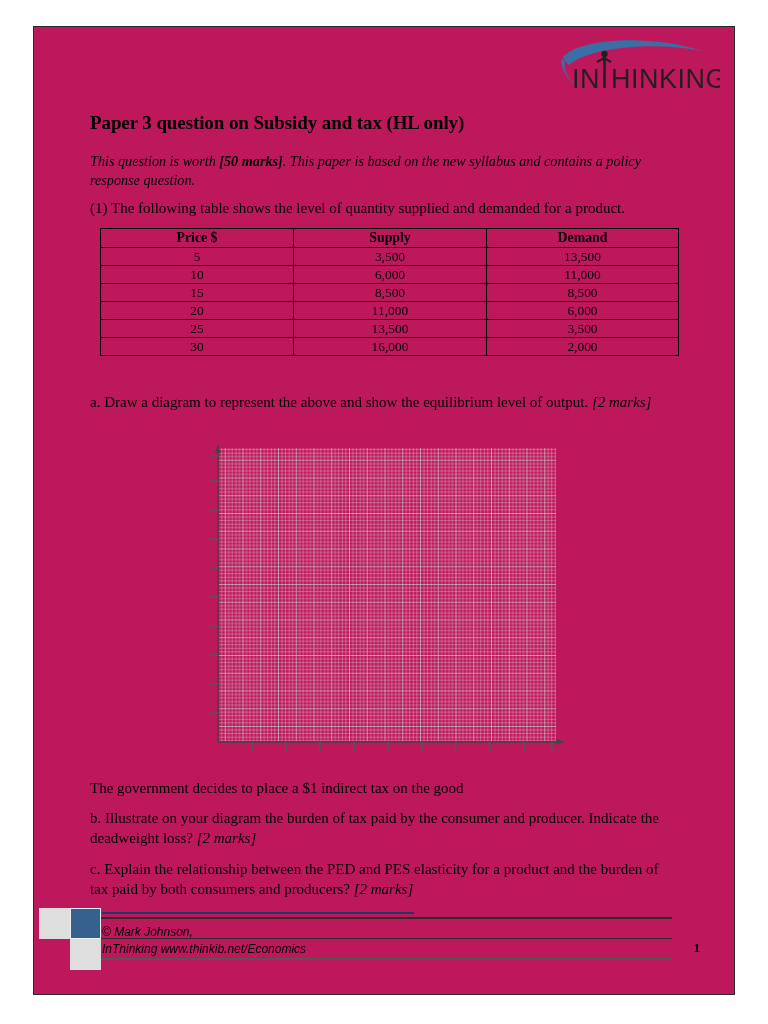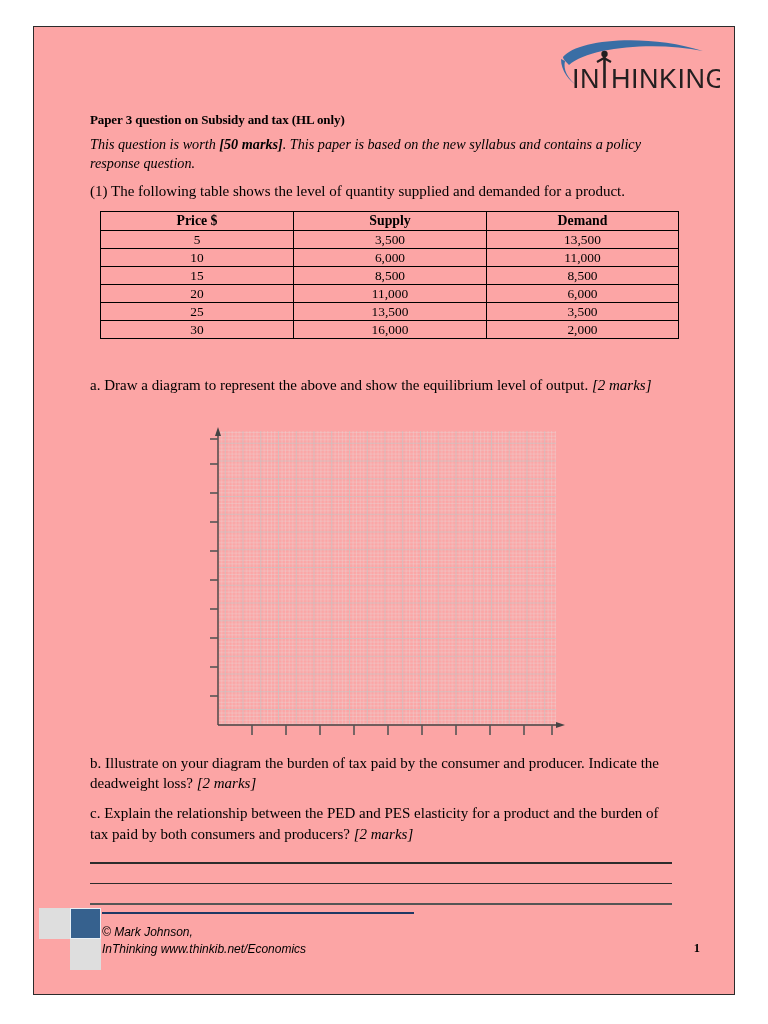--- a/index.html
+++ b/index.html
@@ -16,21 +16,21 @@
   }
 
   
   #page-sheet {
     position: absolute;
     left: 33px;
     top: 26px;
     width: 702px;
     height: 969px;
     border: 1px solid #2b2b2b;
-    background: #fca5a5;
+    background: #be185d;
     box-sizing: border-box;
   }
 
   
   #logo-block {
     position: absolute;
     right: 14px;
     top: 8px;
     width: 165px;
     height: 62px;
@@ -39,24 +39,24 @@
 
   
   #content {
     position: absolute;
     left: 56px;
     top: 85px;
     width: 590px;
   }
 
   .doc-title {
-    font-size: 13px;
+    font-size: 19px;
     font-weight: bold;
     color: #000;
-    margin: 0 0 7px 0;
+    margin: 0 0 18px 0;
     letter-spacing: -0.1px;
   }
   .doc-subtitle {
     font-style: italic;
     font-size: 14.2px;
     line-height: 1.32;
     margin: 0 0 9px 0;
     color: #000;
   }
   .doc-subtitle b { font-weight: bold; font-style: italic; }
@@ -280,20 +280,21 @@
           <line x1="181" y1="300" x2="181" y2="310"></line>
           <line x1="215" y1="300" x2="215" y2="310"></line>
           <line x1="249" y1="300" x2="249" y2="310"></line>
           <line x1="283" y1="300" x2="283" y2="310"></line>
           <line x1="317" y1="300" x2="317" y2="310"></line>
           <line x1="345" y1="300" x2="345" y2="310"></line>
         </g>
       </svg>
     </div>
 
+    <p class="para" style="margin-top:18px;">The government decides to place a $1 indirect tax on the good</p>
 
     <p class="para" style="margin-top:10px;"><span>b. Illustrate on your diagram the burden of tax paid by the consumer and producer.  Indicate the deadweight loss? </span><i>[2 marks]</i></p>
 
     <p class="para" style="margin-top:10px;"><span>c. Explain the relationship between the PED and PES elasticity for a product and the burden of tax paid by both consumers and producers? </span><i>[2 marks]</i></p>
 
     <div class="answer-lines">
       <div class="answer-line"></div>
       <div class="answer-line"></div>
       <div class="answer-line light"></div>
     </div>

